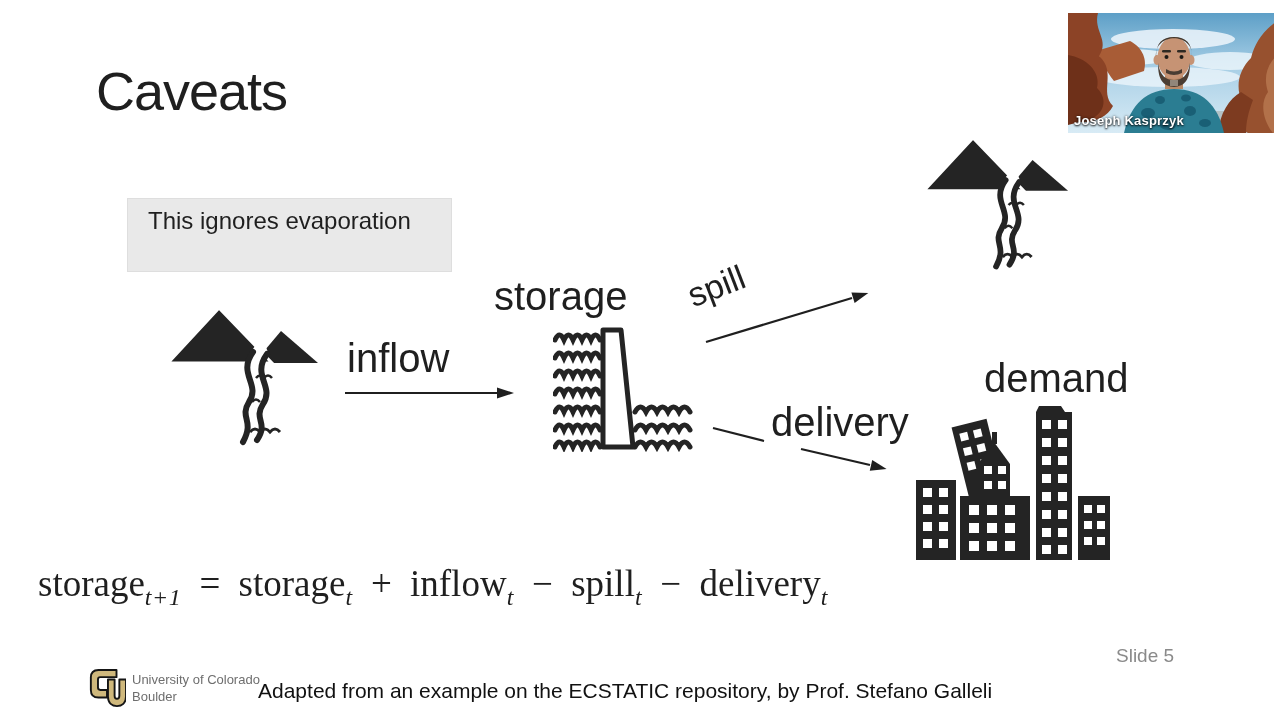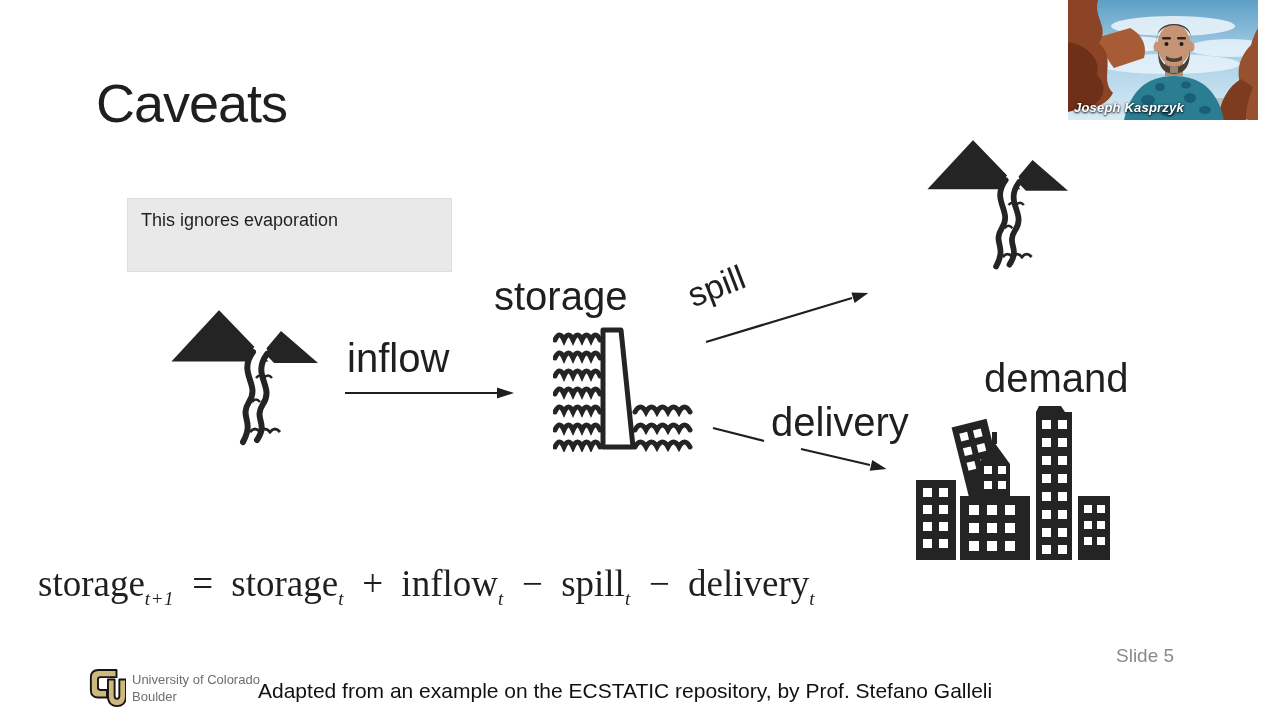--- a/index.html
+++ b/index.html
@@ -4,50 +4,50 @@
 <style>
   * { margin:0; padding:0; box-sizing:border-box; }
   html, body { background:#ffffff; }
   .stage {
     position:relative; width:1280px; height:720px; overflow:hidden;
     background:#ffffff; color:var(--text,#1f1f1f);
     font-family:"Liberation Sans", sans-serif;
   }
   .abs { position:absolute; }
   .slide-title {
-    left:96px; top:72px; font-size:54px; font-weight:400;
+    left:96px; top:60px; font-size:54px; font-weight:400;
     letter-spacing:-1px; color:var(--text);
   }
   .note-box {
     left:127px; top:198px; width:325px; height:74px;
     background:var(--note-bg,#e9e9e9); border:1px solid #dedede;
-    padding:6px 0 0 13px; font-size:18px; line-height:31px; color:var(--text);
+    padding:6px 0 0 20px; font-size:24px; line-height:31px; color:var(--text);
   }
   .dlabel { font-size:40px; color:var(--text); white-space:nowrap; }
   .lbl-storage { left:494px; top:274px; }
   .lbl-inflow  { left:347px; top:336px; }
   .lbl-demand  { left:976px; top:356px;margin-left:8px; }
   .lbl-delivery{ left:771px; top:400px; }
   .lbl-spill   { left:696px; top:276px; font-size:34px; transform:rotate(-21deg); transform-origin:left bottom; }
   .lbl-reservoir { left:500px; top:456px; font-size:36px; }
   .arrow line { stroke:var(--text); stroke-width:2.2; }
   .arrow polygon { fill:var(--text); }
   .ink { fill:var(--icon,#222); }
   .ink-stroke { stroke:var(--icon,#222); fill:none; }
   .equation {
     left:38px; top:562px; font-family:"Liberation Serif", serif;
     font-size:37px; white-space:nowrap; color:var(--text);
   }
-  .eq-sub { font-style:italic; font-size:19px; vertical-align:-9px; letter-spacing:0.5px;text-align:center; }
+  .eq-sub { font-style:italic; font-size:24px; vertical-align:-9px; letter-spacing:0.5px;text-align:center; }
   .eq-op  { margin:0 9px; }
   .footer-univ { left:132px; top:671px; font-size:13px; line-height:17px; color:var(--footer-gray,#6e6e6e); }
   .attribution { left:258px; top:679px; font-size:21px; color:#111; white-space:nowrap; }
   .slide-number { left:1116px; top:645px; font-size:19px; color:var(--muted-gray,#8a8a8a); }
   .webcam {
-    left:1068px; top:0; width:190px; height:120px; overflow:hidden; background:#7ab0d4;font-style:italic;
+    left:1068px; top:13px; width:206px; height:120px; overflow:hidden; background:#7ab0d4;
   }
   .participant-name {
     position:absolute; left:6px; bottom:5px; font-size:13px; font-weight:bold; color:#fff;
     text-shadow:0 1px 2px rgba(0,0,0,.85), 0 0 3px rgba(0,0,0,.6); letter-spacing:.2px;
   }
 </style>
 </head>
 <body>
 
 <div class="stage">

